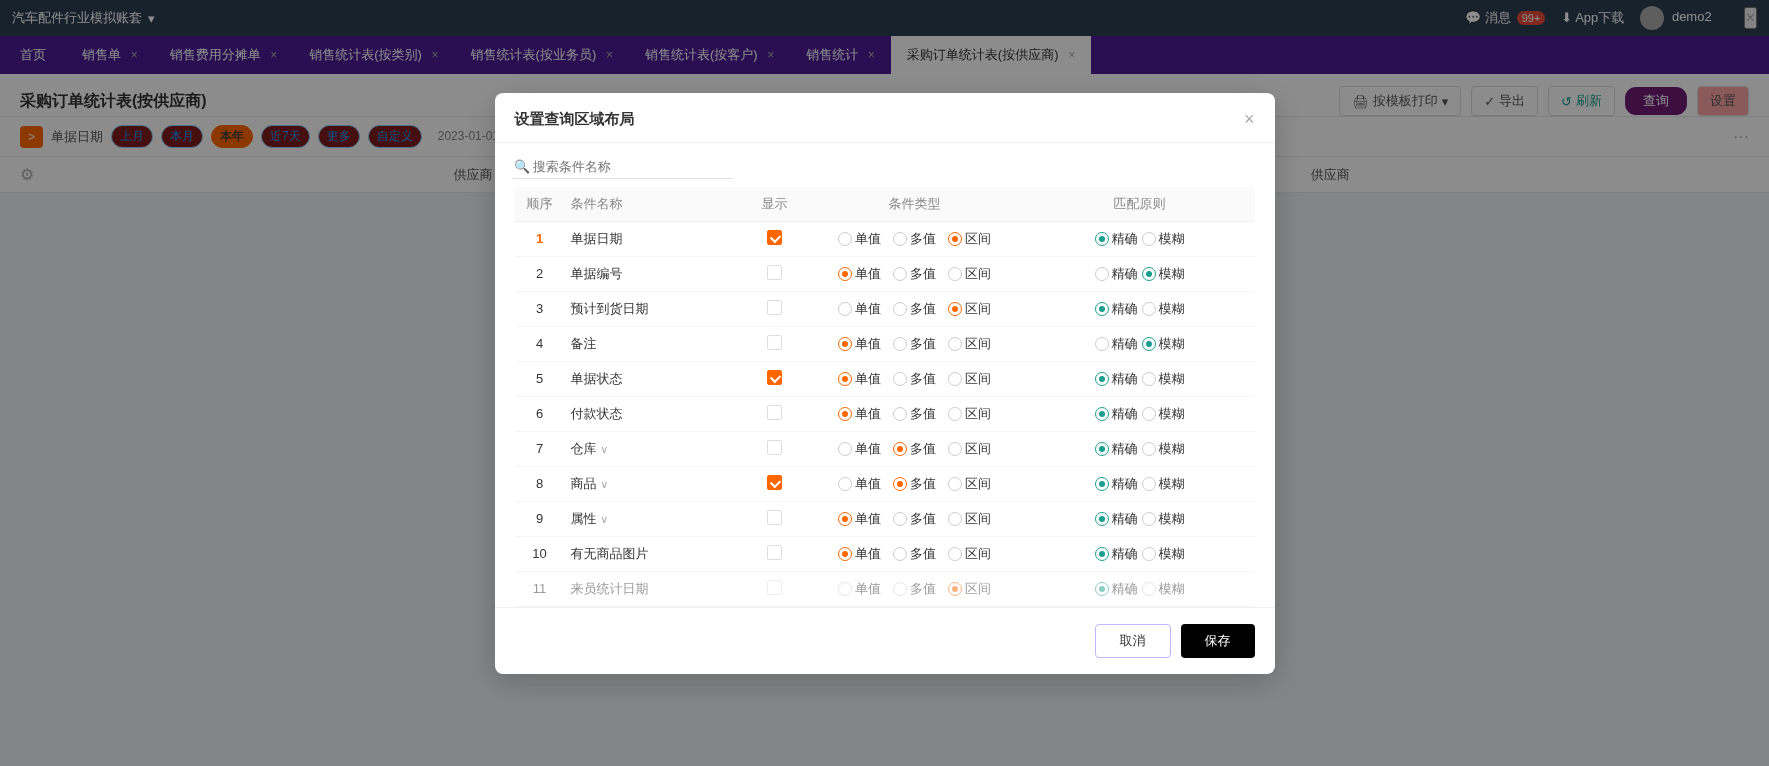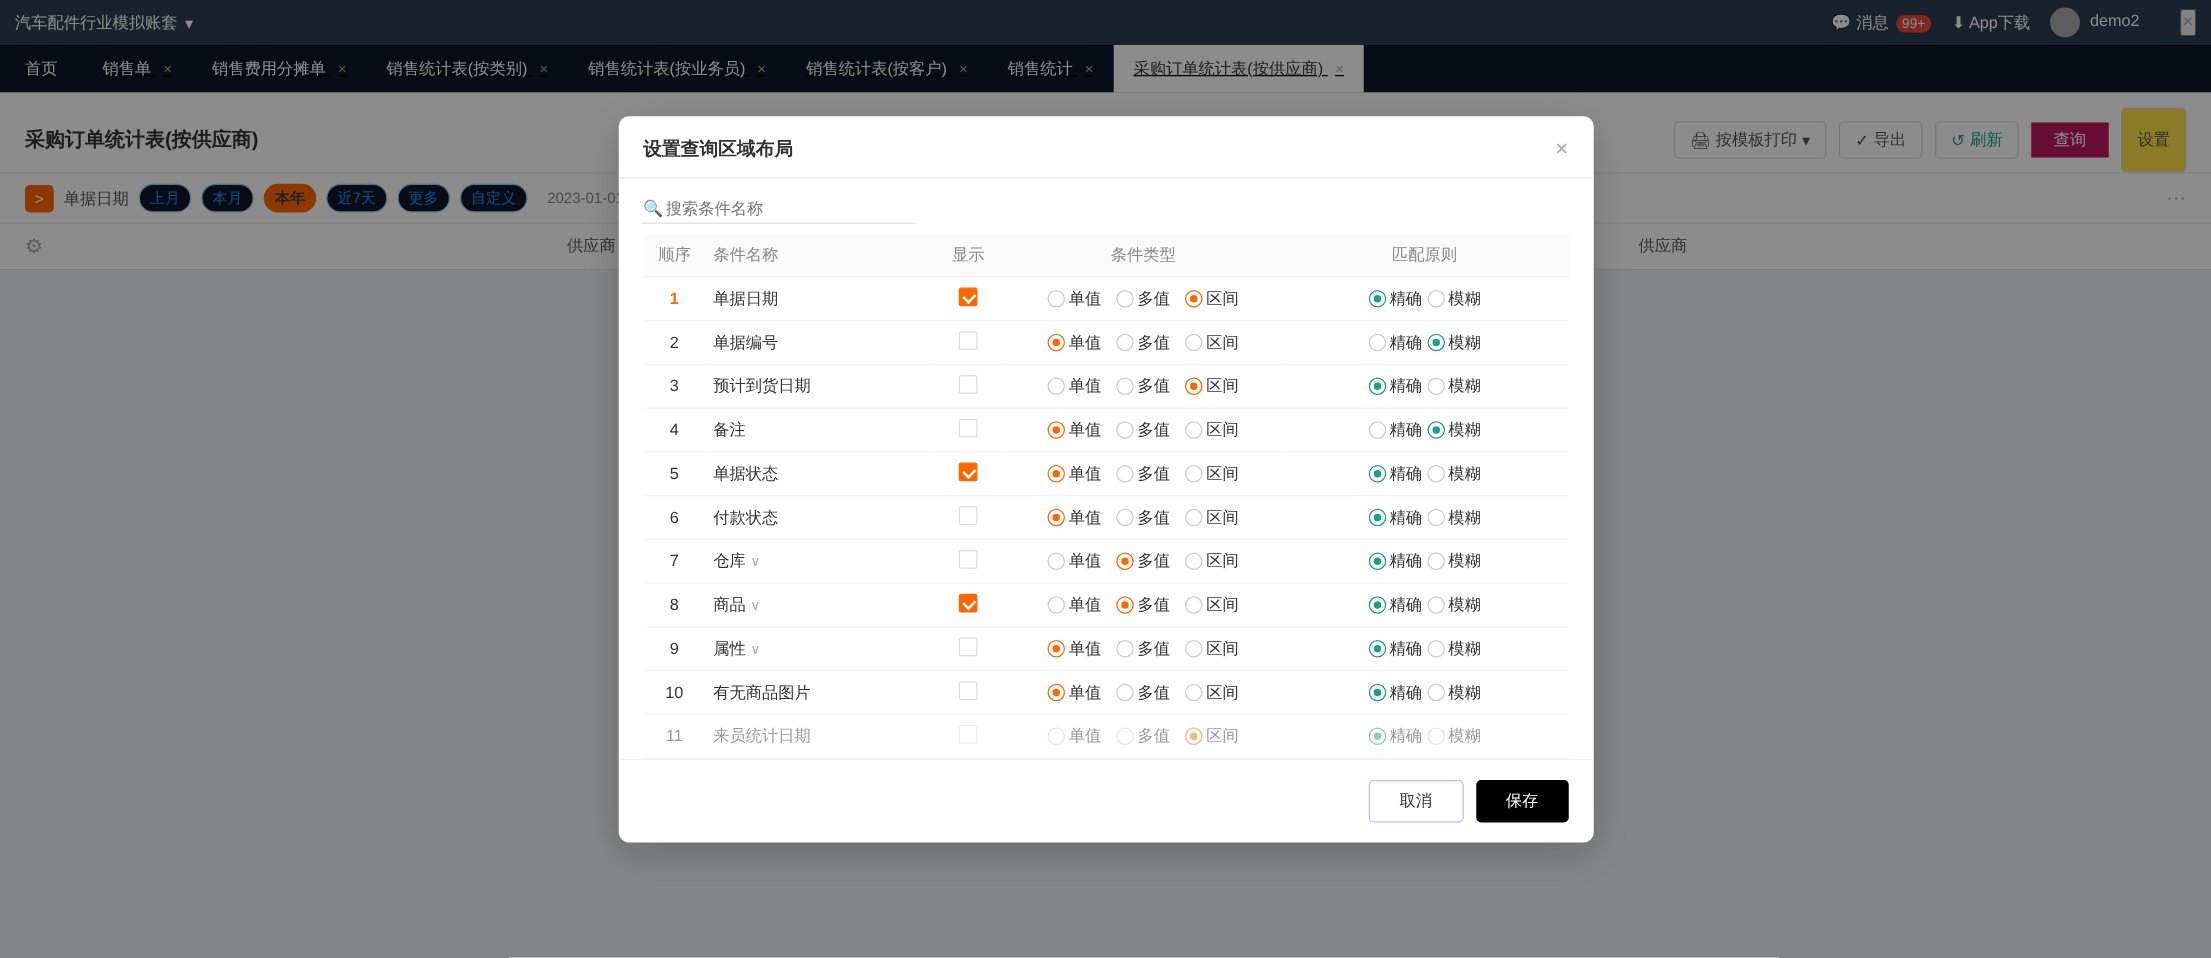--- a/index.html
+++ b/index.html
@@ -22,27 +22,26 @@
       color: #fff;
       border-radius: 10px;
       padding: 1px 5px;
       font-size: 11px;
       margin-left: 2px;
     }
     .top-bar-close { color: #aaa; cursor: pointer; font-size: 16px; margin-left: 16px; }
 
     
     .nav-tabs {
-      background: #0f172a;
+      background: #4c1d95;
       height: 38px;
       display: flex;
       align-items: center;
       padding: 0 0;
       gap: 0;
-      text-decoration: underline;
     }
     .nav-tab {
       padding: 0 16px;
       height: 38px;
       line-height: 38px;
       color: #fff;
       font-size: 13px;
       cursor: pointer;
       white-space: nowrap;
       position: relative;
@@ -65,35 +64,35 @@
       border-bottom: 1px solid #e8e8e8;
       display: flex;
       align-items: center;
       justify-content: space-between;
     }
     .page-title { font-size: 16px; font-weight: bold; color: #333; }
     .page-actions { display: flex; align-items: center; gap: 10px; }
     .btn-print { border: 1px solid #ddd; background: #fff; padding: 5px 12px; border-radius: 4px; cursor: pointer; font-size: 13px; color: #555; display: flex; align-items: center; gap: 4px; }
     .btn-export { border: 1px solid #ddd; background: #fff; padding: 5px 12px; border-radius: 4px; cursor: pointer; font-size: 13px; color: #555; display: flex; align-items: center; gap: 4px; }
     .btn-refresh { border: 1px solid #ddd; background: #fff; padding: 5px 12px; border-radius: 4px; cursor: pointer; font-size: 13px; color: #1a9e8f; display: flex; align-items: center; gap: 4px; }
-    .btn-query { background: #be185d; color: #fff; border: none; padding: 5px 18px; border-radius: 0; cursor: pointer; font-size: 13px; }
-    .btn-set { border: 1px solid #ddd; background: #fde047; padding: 16px 12px; border-radius: 4px; cursor: pointer; font-size: 13px; color: #555; }
+    .btn-query { background: #701a75; color: #fff; border: none; padding: 5px 18px; border-radius: 11px; cursor: pointer; font-size: 13px; }
+    .btn-set { border: 1px solid #ddd; background: #fca5a5; padding: 5px 12px; border-radius: 4px; cursor: pointer; font-size: 13px; color: #555; }
 
     
     .filter-bar {
       background: #fff;
       padding: 8px 20px;
       display: flex;
       align-items: center;
       gap: 8px;
       border-bottom: 1px solid #e8e8e8;
     }
     .filter-toggle { background: #f60; color: #fff; border: none; padding: 4px 8px; border-radius: 4px; cursor: pointer; font-size: 12px; }
     .filter-label { color: #555; font-size: 13px; }
-    .filter-date-tag { background: #0f172a; border: 1px solid #91d5ff; color: #1890ff; padding: 2px 8px; border-radius: 12px; font-size: 12px; cursor: pointer; }
+    .filter-date-tag { background: #7f1d1d; border: 1px solid #91d5ff; color: #1890ff; padding: 2px 8px; border-radius: 12px; font-size: 12px; cursor: pointer; }
     .filter-date-tag.active { background: #f60; border-color: #f60; color: #404040; font-weight: bold; }
     .filter-date-range { color: #888; font-size: 12px; margin-left: 8px; }
 
     
     .overlay {
       position: fixed;
       top: 0; left: 0; right: 0; bottom: 0;
       background: rgba(0,0,0,0.45);
       z-index: 1000;
       display: flex;

